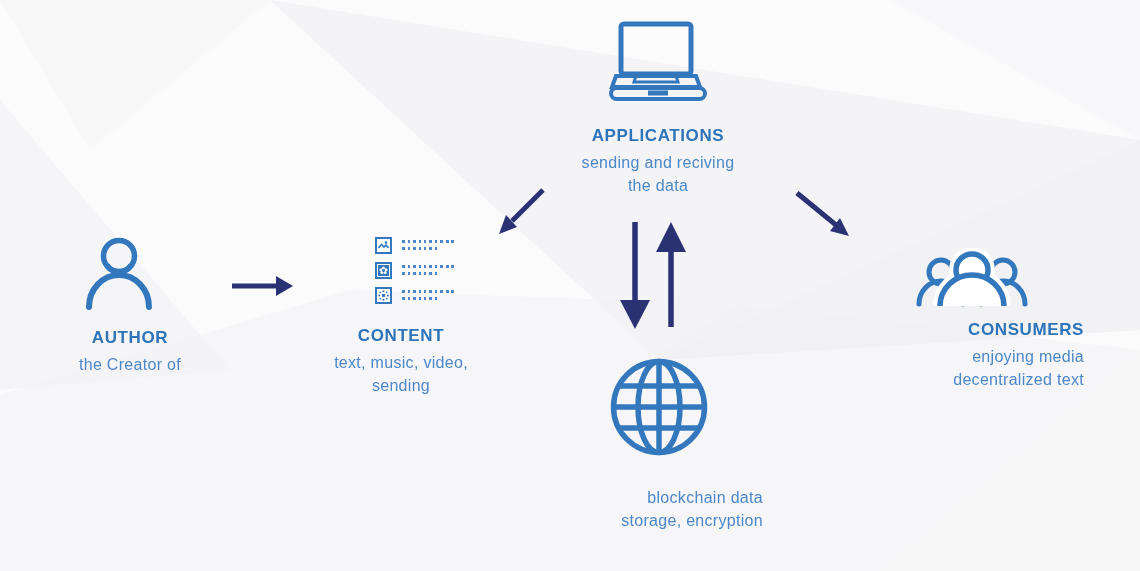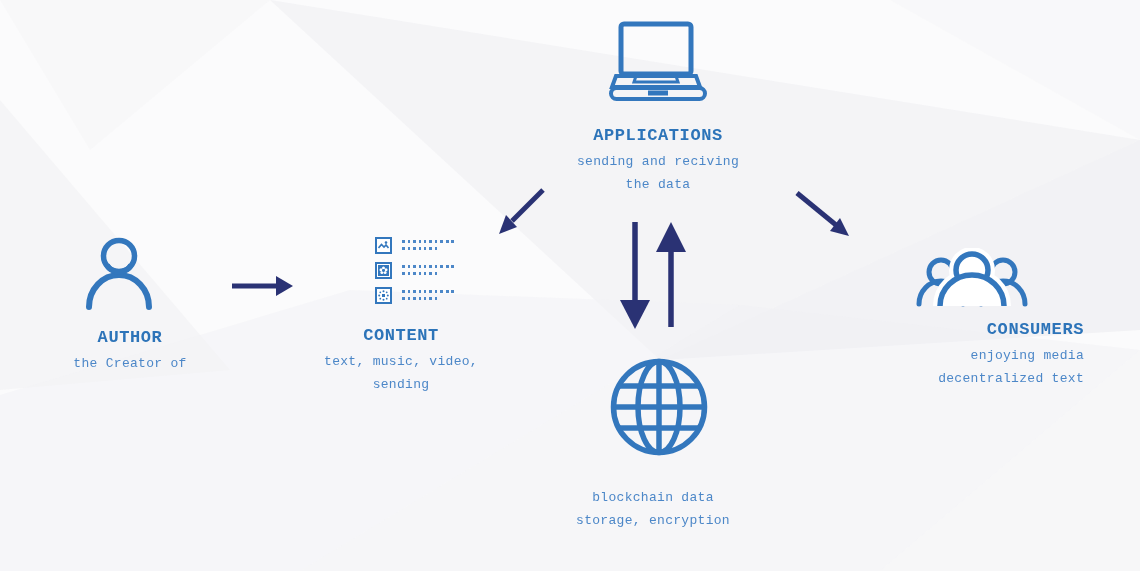--- a/index.html
+++ b/index.html
@@ -12,48 +12,47 @@
   *{margin:0;padding:0;box-sizing:border-box;}
   html,body{width:1140px;height:571px;overflow:hidden;}
   body{
     font-family:"Liberation Sans", sans-serif;
     background:var(--background);
   }
   .stage{
     position:relative;
     width:1140px;height:571px;
     overflow:hidden;
-    font-family:Liberation Mono, monospace;
   }
   .bg-svg{position:absolute;left:0;top:0;width:1140px;height:571px;}
   .icon-svg{position:absolute;}
   .arrows-svg{position:absolute;left:0;top:0;width:1140px;height:571px;pointer-events:none;}
   .node-text{
     position:absolute;
     width:220px;
     text-align:center;
   }
   .node-title{
     color:var(--title-blue);
     font-size:17px;
     font-weight:bold;
     letter-spacing:.6px;
     margin-bottom:5px;
   }
   .node-line{
     color:var(--body-blue);
-    font-size:13px;
+    font-size:16px;
     letter-spacing:.3px;
     line-height:23px;
   }
   
   .t-applications{left:548px;top:126px;}
   .t-author{left:20px;top:328px;}
   .t-content{left:291px;top:326px;}
-  .t-blockchain{left:543px;top:486px;}
+  .t-blockchain{left:543px;top:486px;text-align:right;}
   .t-consumers{left:864px;top:320px;text-align:right;}
   
   .i-laptop{left:608px;top:20px;}
   .i-person{left:81px;top:226px;}
   .i-globe{left:609px;top:357px;}
   .i-people{left:892px;top:248px;}
   
   .media-list{
     position:absolute;left:375px;top:237px;
     display:flex;flex-direction:column;gap:8px;

